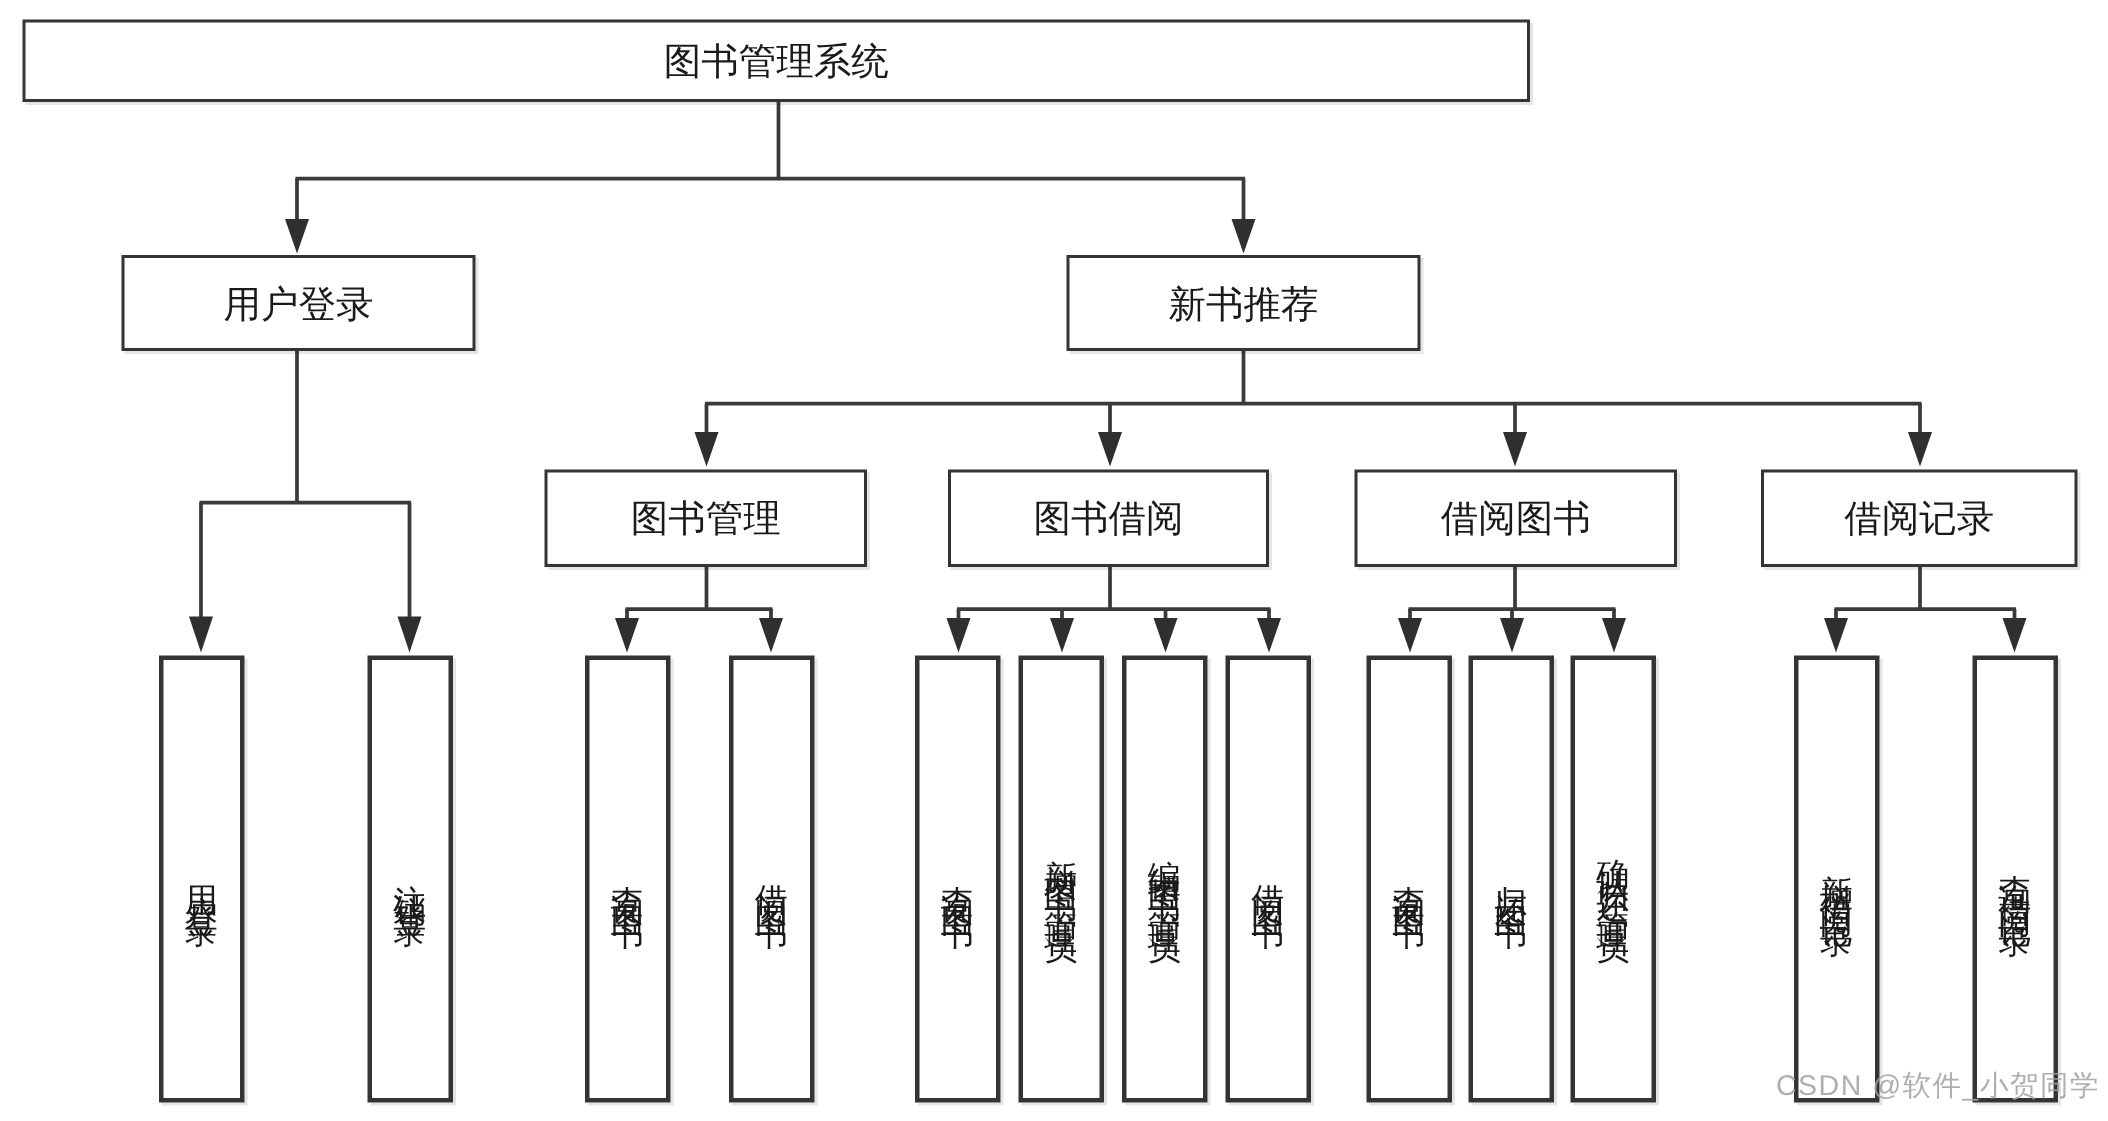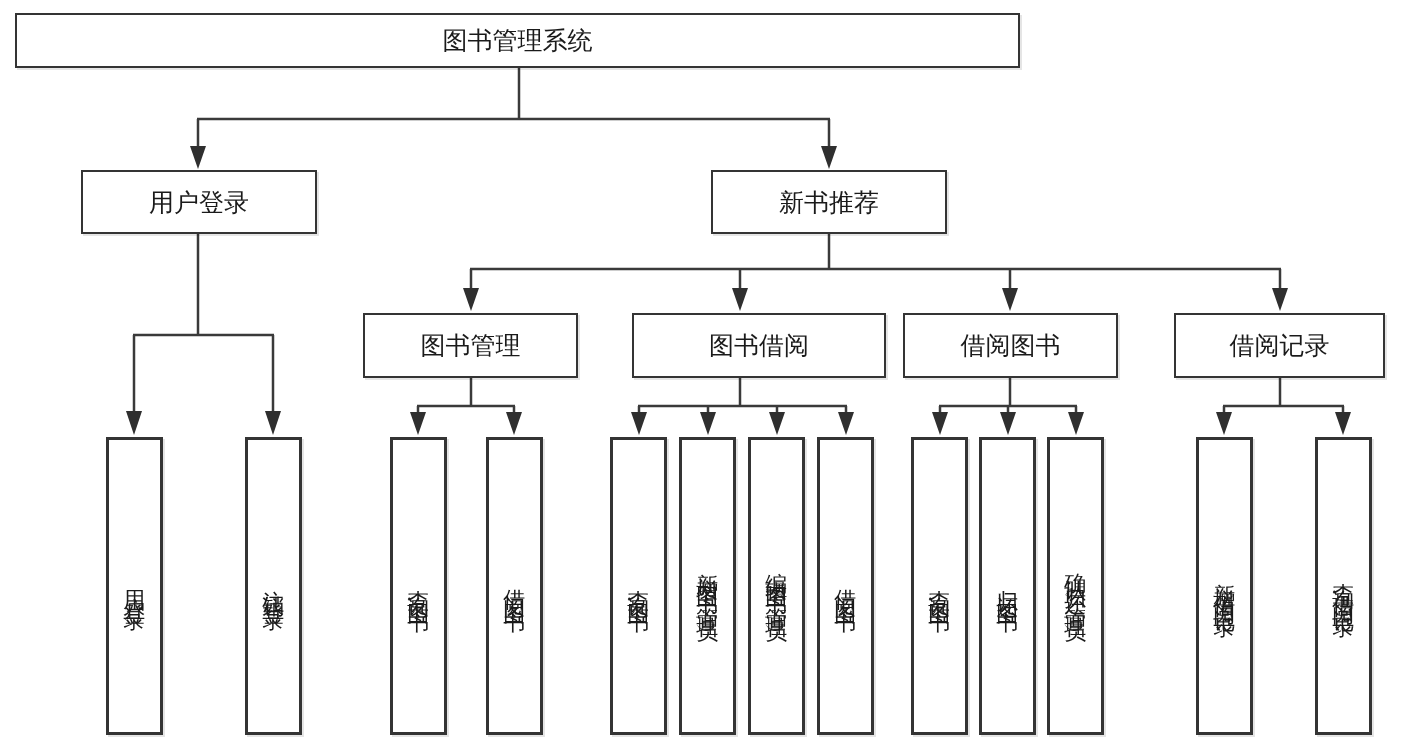--- a/index.html
+++ b/index.html
@@ -110,21 +110,21 @@
   <div class="box hdr" style="left:81px;top:170px;width:236px;height:64px">
     <span class="lbl">用户登录</span>
   </div>
   <div class="box hdr" style="left:711px;top:170px;width:236px;height:64px">
     <span class="lbl">新书推荐</span>
   </div>
 
   <div class="box cat" style="left:363px;top:313px;width:215px;height:65px">
     <span class="lbl">图书管理</span>
   </div>
-  <div class="box cat" style="left:632px;top:313px;width:254px;height:65px">
+  <div class="box cat" style="left:632px;top:313px;width:214px;height:65px">
     <span class="lbl">图书借阅</span>
   </div>
   <div class="box cat" style="left:903px;top:313px;width:215px;height:65px">
     <span class="lbl">借阅图书</span>
   </div>
   <div class="box cat" style="left:1174px;top:313px;width:211px;height:65px">
     <span class="lbl">借阅记录</span>
   </div>
 
   <div class="box leaf" style="left:106px">
@@ -164,14 +164,15 @@
     <span class="vlbl">确认归还（管理员）</span>
   </div>
 
   <div class="box leaf" style="left:1196px">
     <span class="vlbl">新增借阅记录</span>
   </div>
   <div class="box leaf" style="left:1315px">
     <span class="vlbl">查询借阅记录</span>
   </div>
 
+  <div class="watermark">CSDN @软件_小贺同学</div>
 
 </div>
 
 </body></html>

